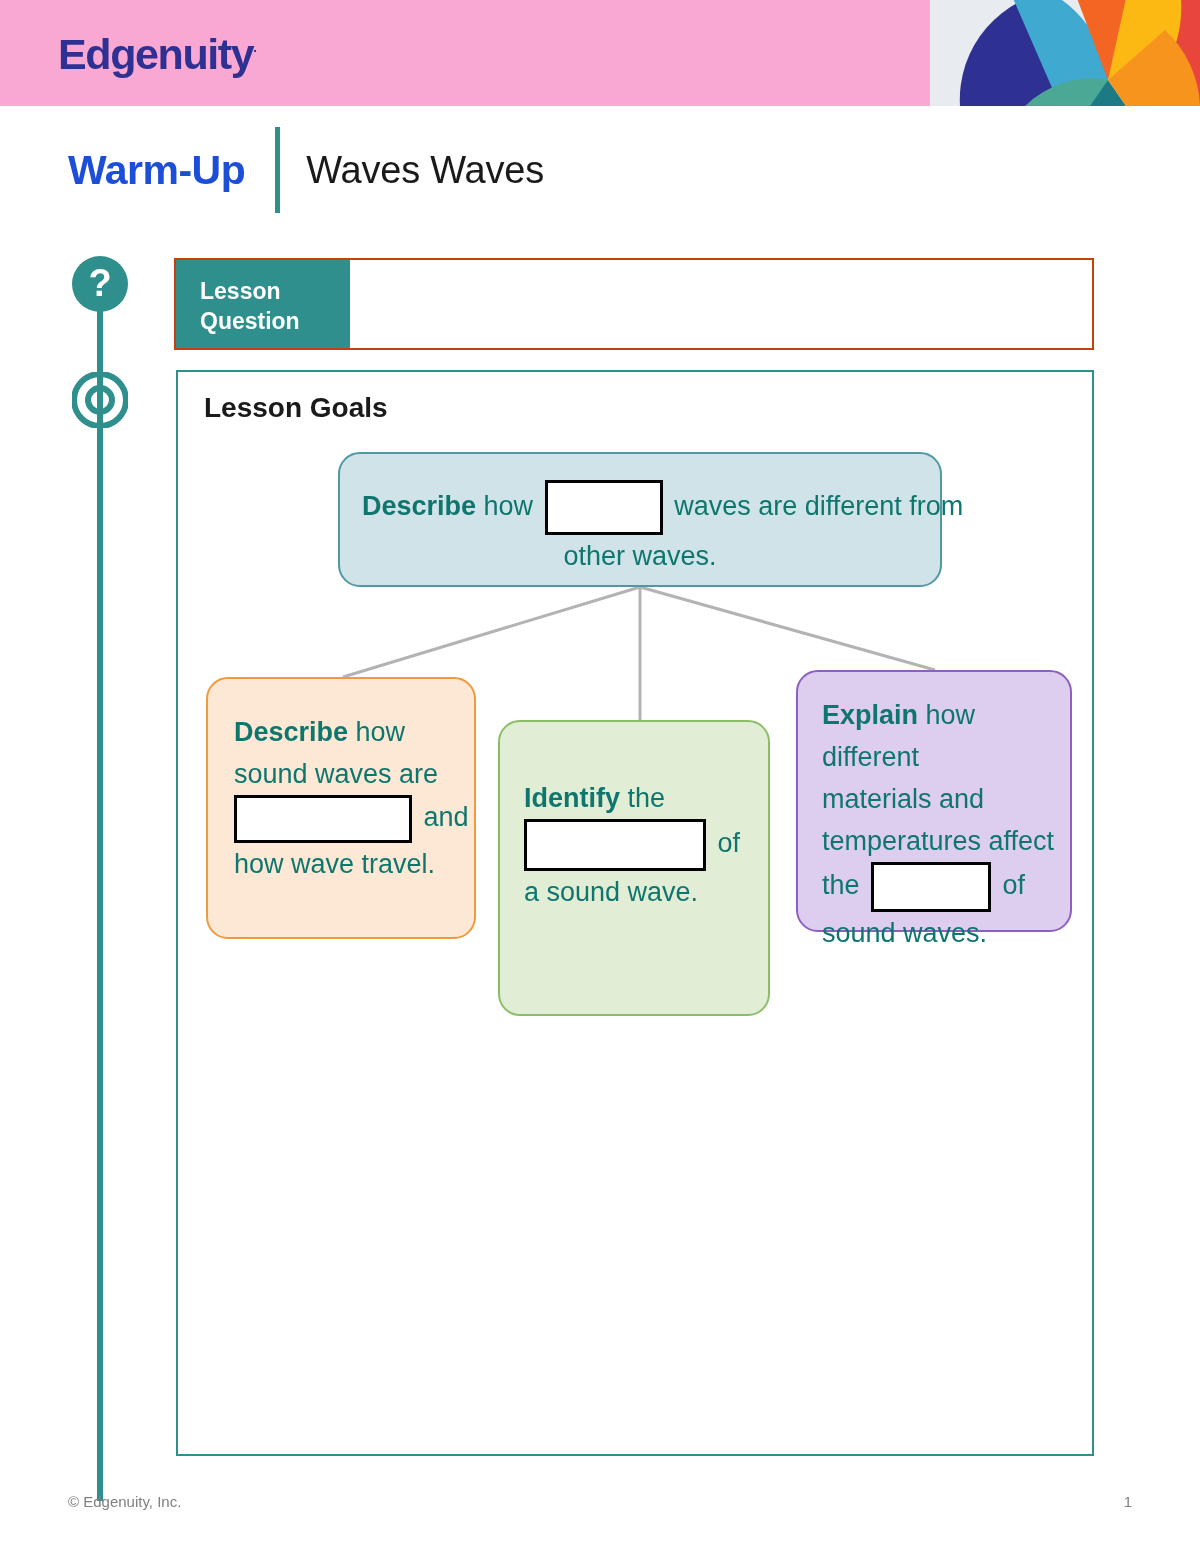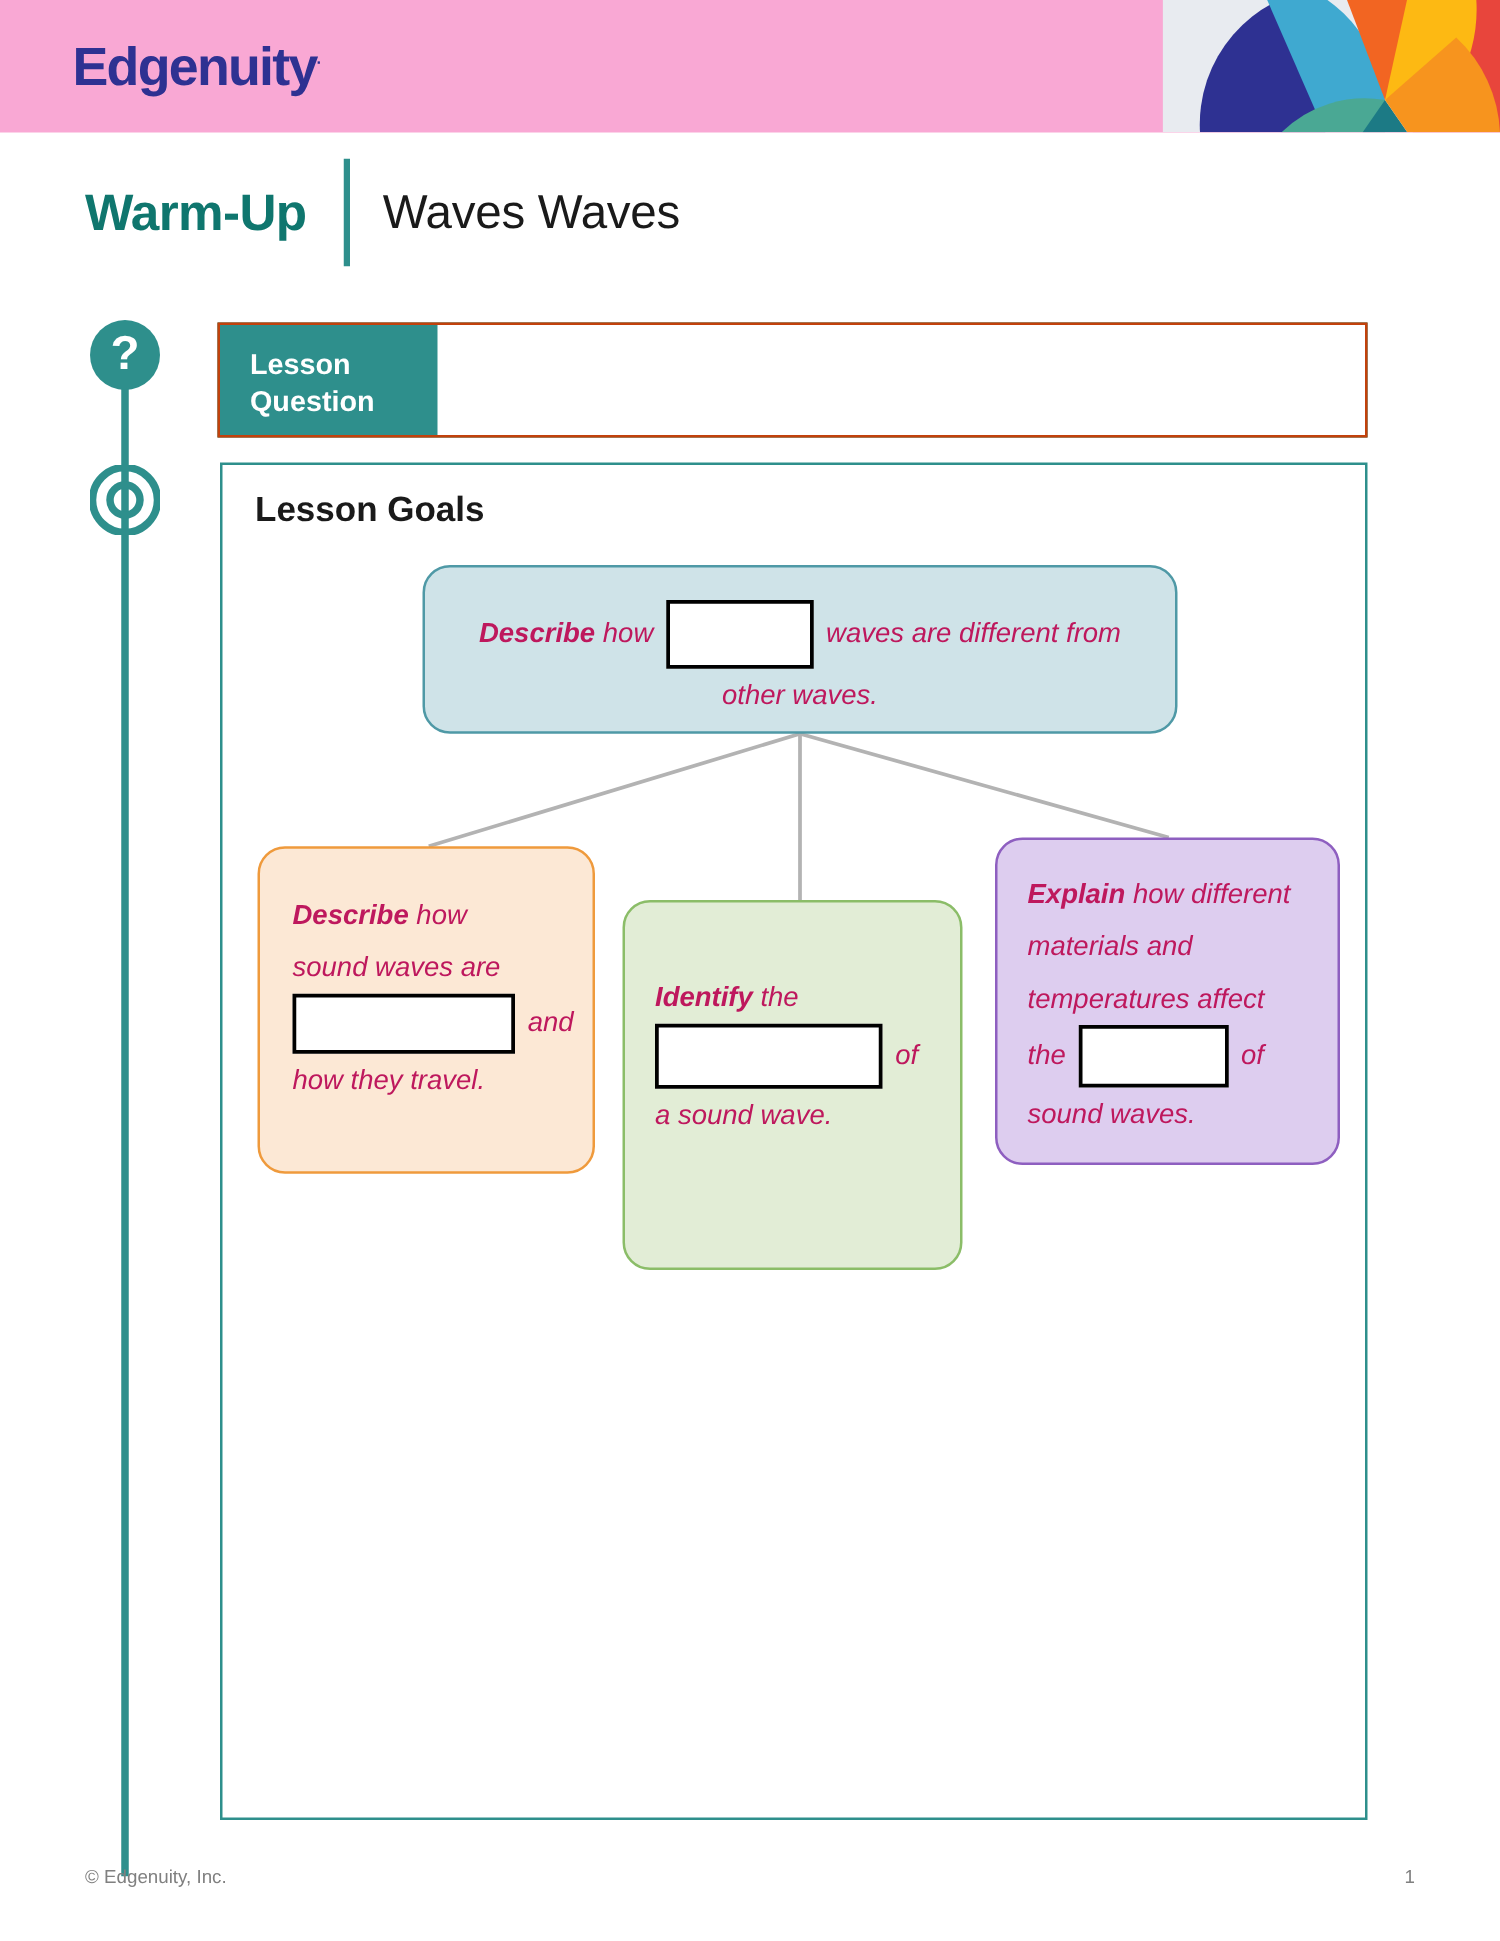--- a/index.html
+++ b/index.html
@@ -43,21 +43,21 @@
   }
   .petals svg { display: block; }
 
   
   .title-row {
     position: absolute; left: 68px; top: 134px;
     display: flex; align-items: center; height: 72px;
   }
   .title-warmup {
     font-size: 41px; font-weight: bold;
-    color: #0f766e;
+    color: #1d4ed8;
     letter-spacing: -0.5px;
   }
   .title-divider {
     width: 5px; height: 86px;
     background: #2e8f8c;
     margin: 0 26px 0 30px;
   }
   .title-lesson {
     font-size: 38px; font-weight: normal;
     color: #1a1a1a;
@@ -130,23 +130,22 @@
   .flow-lines {
     position: absolute; left: 0; top: 0;
     width: 918px; height: 640px;
     pointer-events: none;
   }
 
   .node {
     position: absolute;
     border-radius: 22px;
     border-width: 2px; border-style: solid;
-    font-size: 22px; line-height: 42px;
-    color: #be185d;
-    font-style: italic;
+    font-size: 27px; line-height: 42px;
+    color: #0f766e;
   }
   .node b { font-weight: bold; }
 
   .node-top {
     left: 160px; top: 80px;
     width: 604px; height: 135px;
     background: #cfe3e8; border-color: #4f99a6;
     text-align: center;
     padding: 26px 22px 0 22px;
   }
@@ -274,21 +273,21 @@
       <div class="line-nowrap">
         <b>Describe</b><span> how </span><span class="blank blank-top"></span><span> waves are different from</span>
       </div>
       <div>other waves.</div>
     </div>
 
     <div class="node node-left">
       <div><b>Describe</b><span> how</span></div>
       <div>sound waves are</div>
       <div><span class="blank blank-left"></span><span> and</span></div>
-      <div>how they travel.</div>
+      <div>how wave travel.</div>
     </div>
 
     <div class="node node-mid">
       <div><b>Identify</b><span> the</span></div>
       <div><span class="blank blank-mid"></span><span> of</span></div>
       <div>a sound wave.</div>
     </div>
 
     <div class="node node-right">
       <div><b>Explain</b><span> how different</span></div>

